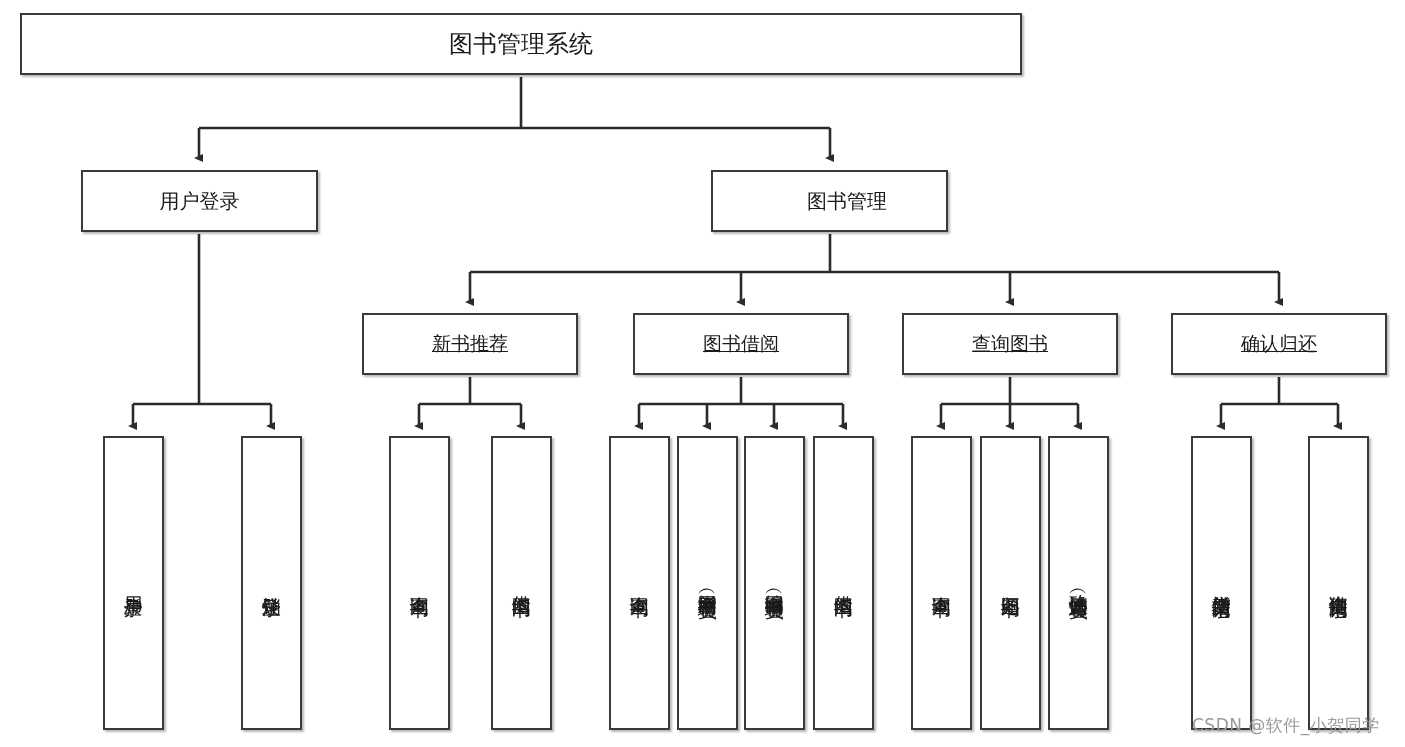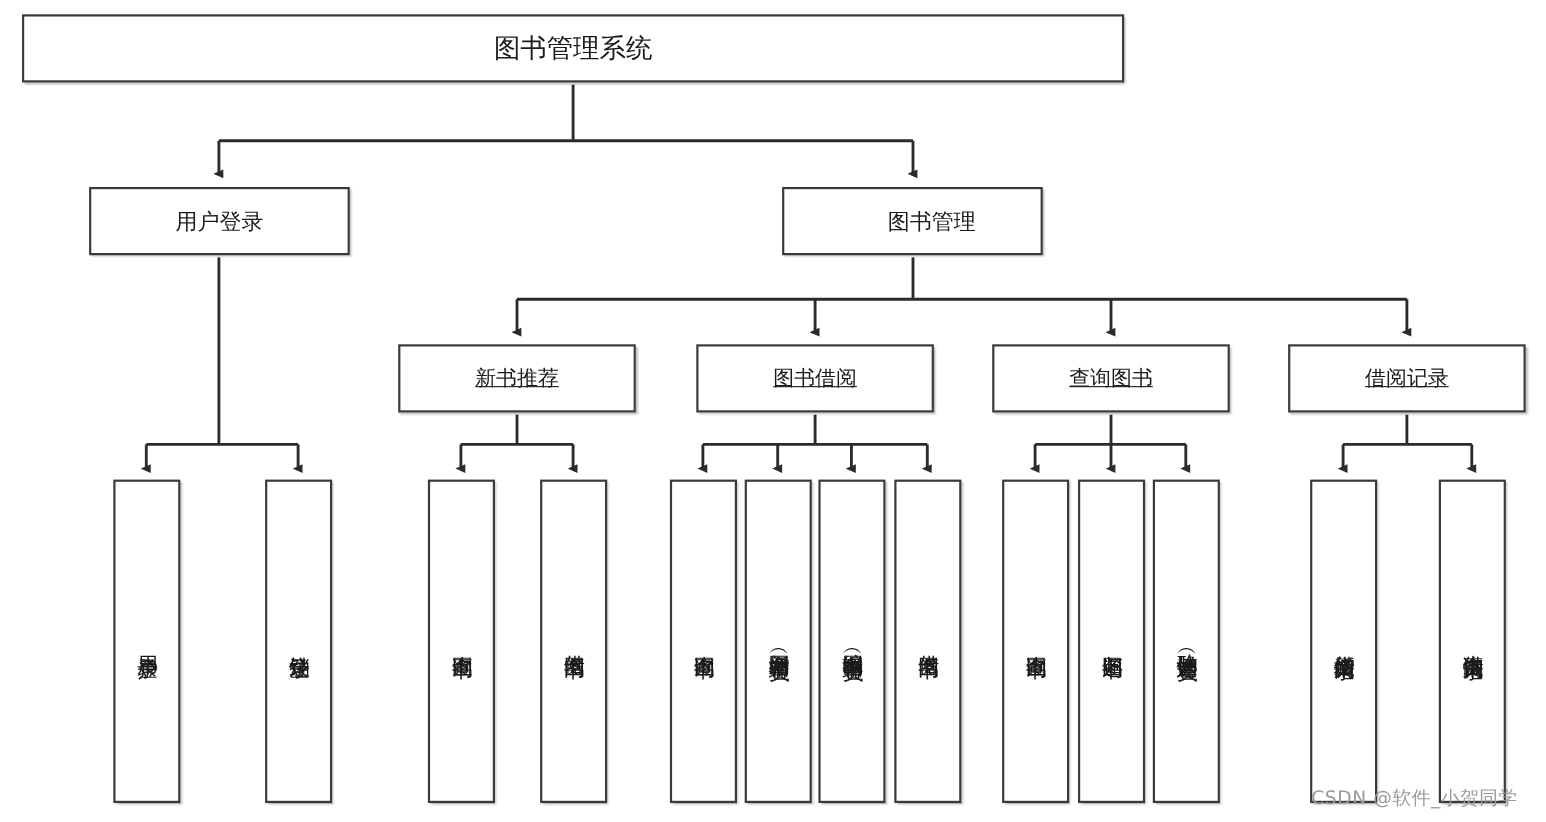--- a/index.html
+++ b/index.html
@@ -139,21 +139,21 @@
   <div class="node level3" style="left:362px; top:313px; width:216px; height:62px;">
     <span>新书推荐</span>
   </div>
   <div class="node level3" style="left:633px; top:313px; width:216px; height:62px;">
     <span>图书借阅</span>
   </div>
   <div class="node level3" style="left:902px; top:313px; width:216px; height:62px;">
     <span>查询图书</span>
   </div>
   <div class="node level3" style="left:1171px; top:313px; width:216px; height:62px;">
-    <span>借阅记录</span>
+    <span>确认归还</span>
   </div>
 
   <div class="node leaf" style="left:103px; top:436px; width:61px; height:294px;">
     <span class="leaf-label">用户登录</span>
   </div>
   <div class="node leaf" style="left:241px; top:436px; width:61px; height:294px;">
     <span class="leaf-label">注销登录</span>
   </div>
 
   <div class="node leaf" style="left:389px; top:436px; width:61px; height:294px;">

